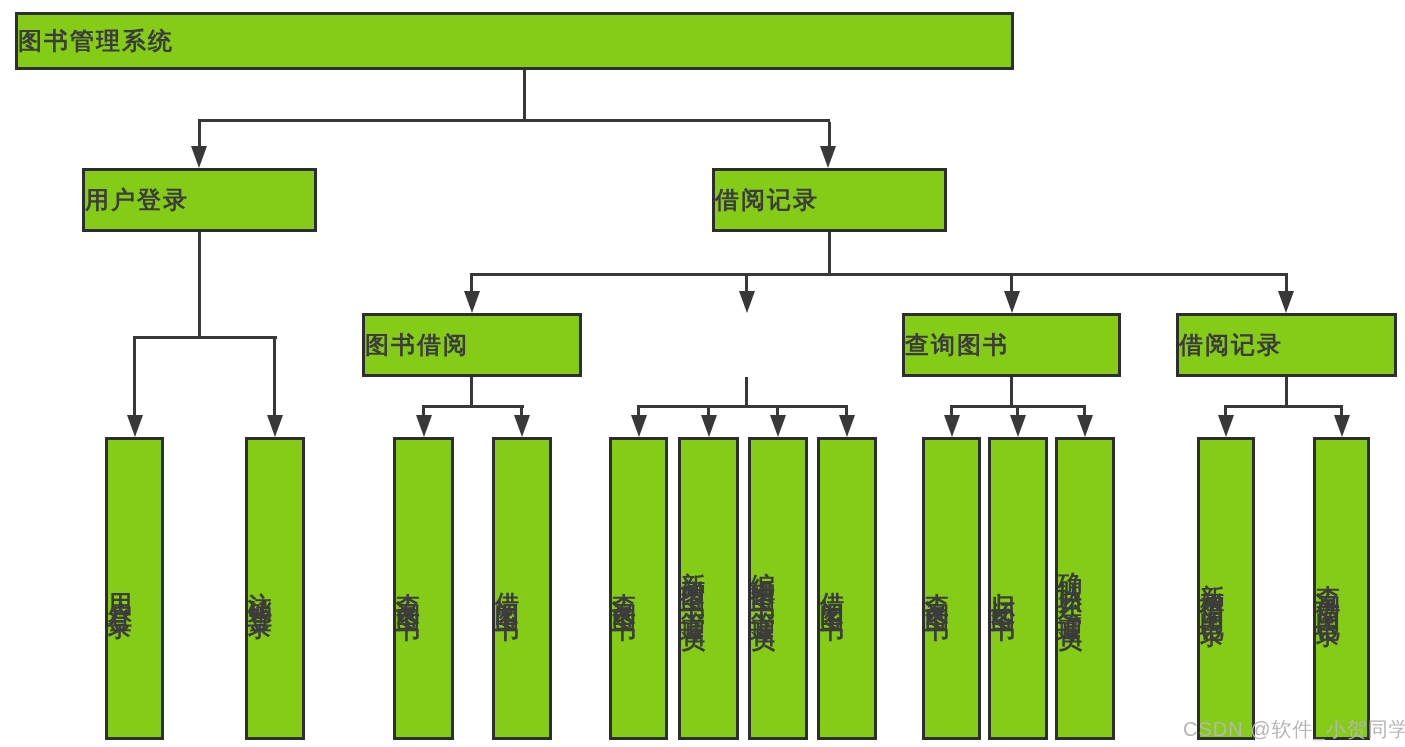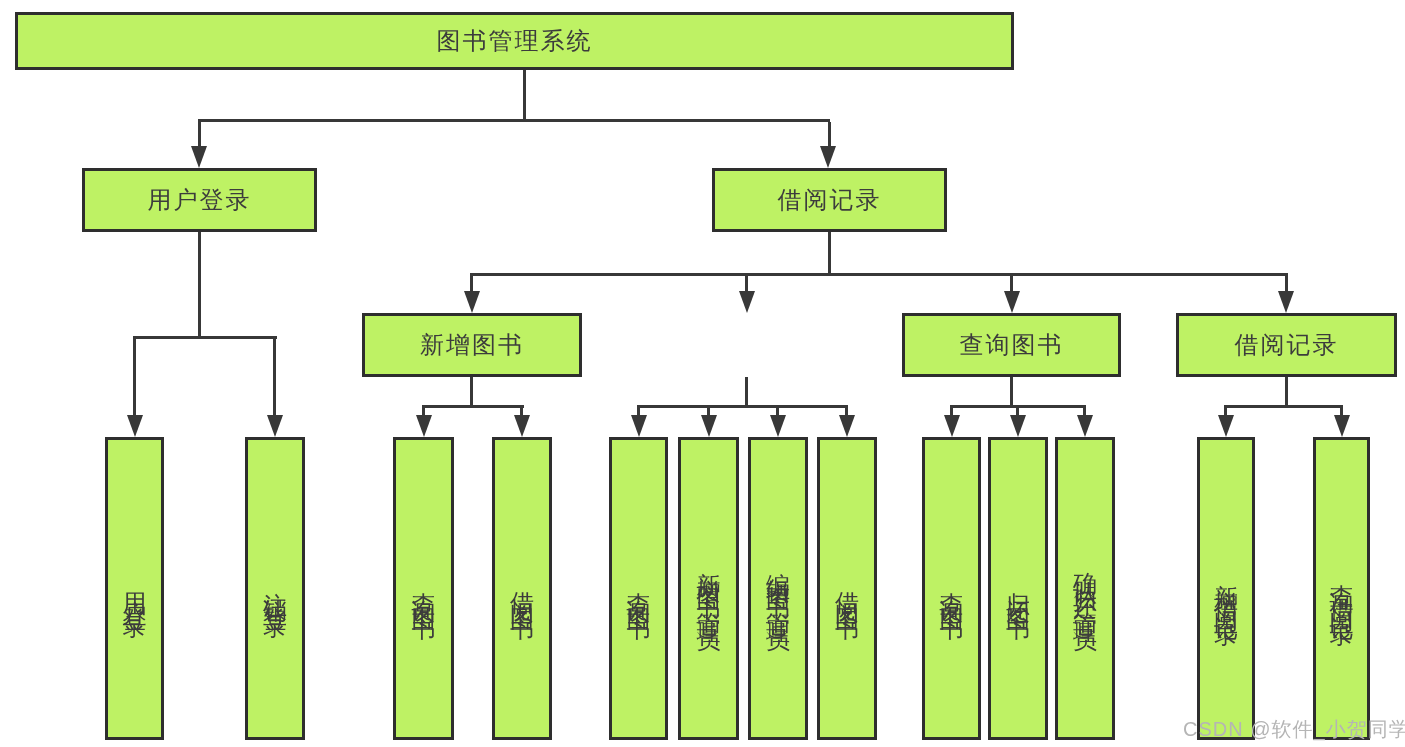--- a/index.html
+++ b/index.html
@@ -7,25 +7,25 @@
     position:relative;
     width:1405px;height:747px;
     background:#ffffff;
     font-family:"Liberation Sans","DejaVu Sans",sans-serif;
     overflow:hidden;
   }
   .box{
     position:absolute;
     box-sizing:border-box;
     border:3px solid #2e2e2e;
-    background:#bef264;
+    background:#84cc16;
     display:flex;
     align-items:center;
-    justify-content:center;
     color:#3c3c3c;
+    font-weight:bold;
   }
   .box .lbl{
     font-size:24px;
     letter-spacing:2px;
     white-space:nowrap;
   }
   .box.vert .lbl{
     writing-mode:vertical-rl;
     text-orientation:mixed;
     letter-spacing:8px;
@@ -88,21 +88,21 @@
   <div class="ln" style="left:470px;top:273px;width:3px;height:18px;"></div>
   <div class="arrow" style="left:464px;top:291px;"></div>
   <div class="ln" style="left:745px;top:273px;width:3px;height:18px;"></div>
   <div class="arrow" style="left:739px;top:291px;"></div>
   <div class="ln" style="left:1010px;top:273px;width:3px;height:18px;"></div>
   <div class="arrow" style="left:1004px;top:291px;"></div>
   <div class="ln" style="left:1285px;top:273px;width:3px;height:18px;"></div>
   <div class="arrow" style="left:1278px;top:291px;"></div>
 
   <div class="box" style="left:362px;top:313px;width:220px;height:64px;">
-    <span class="lbl">新增图书</span>
+    <span class="lbl">图书借阅</span>
   </div>
   <div class="box" style="left:902px;top:313px;width:219px;height:64px;">
     <span class="lbl">查询图书</span>
   </div>
   <div class="box" style="left:1176px;top:313px;width:221px;height:64px;">
     <span class="lbl">借阅记录</span>
   </div>
 
   <div class="ln" style="left:470px;top:377px;width:3px;height:28px;"></div>
   <div class="ln" style="left:422px;top:405px;width:102px;height:3px;"></div>

